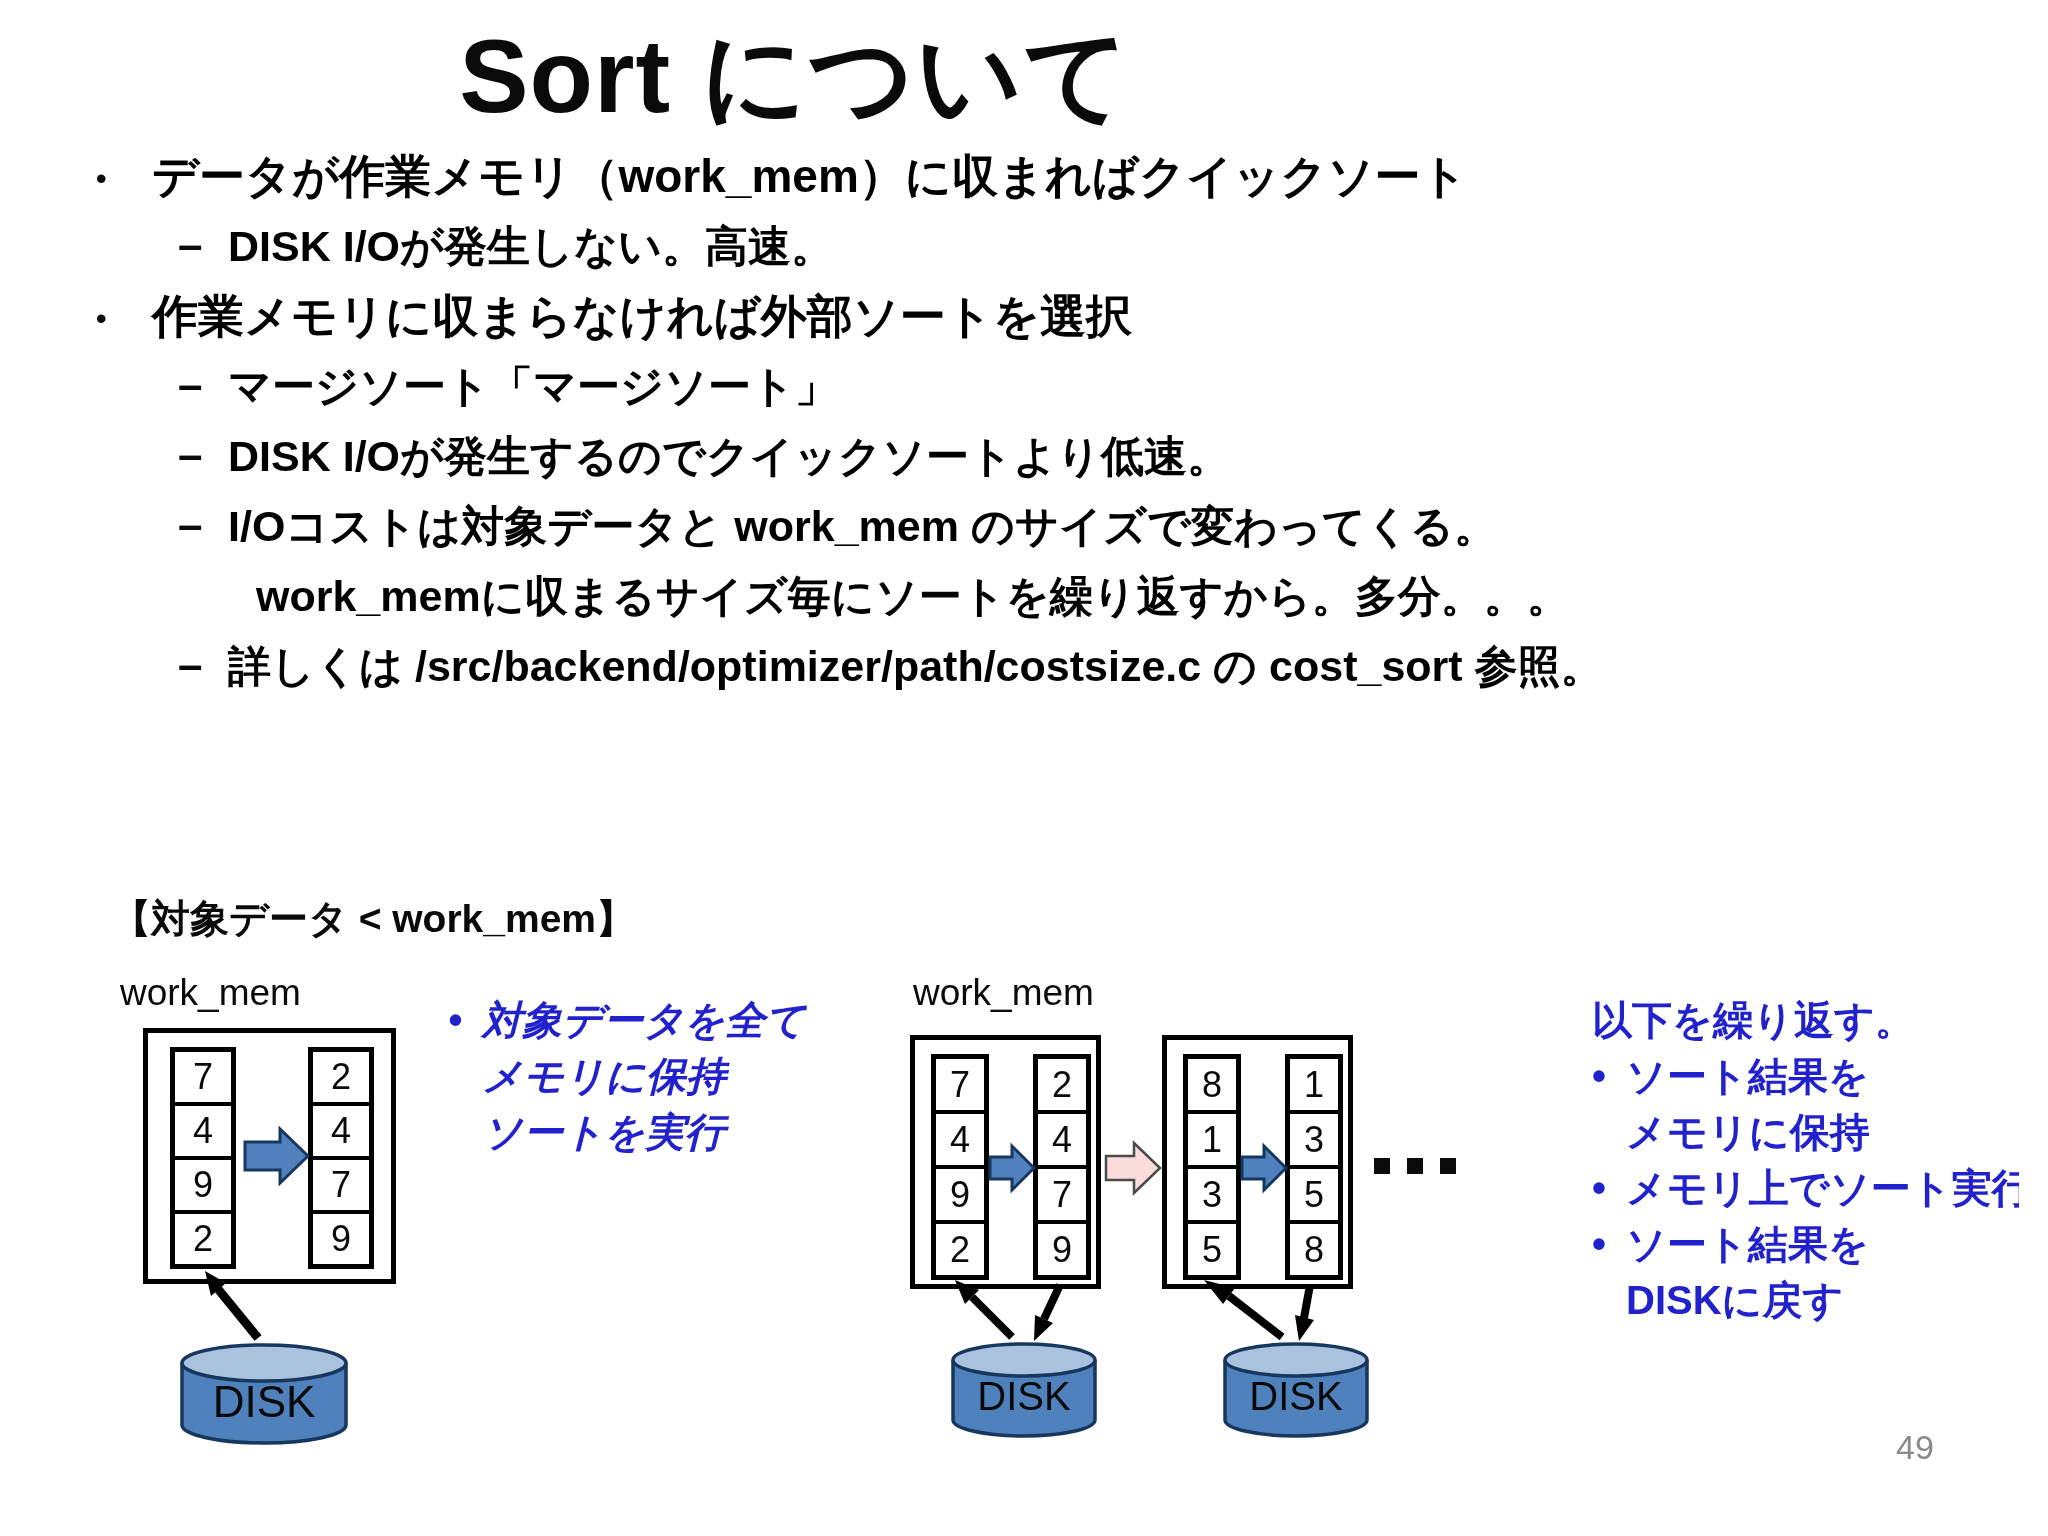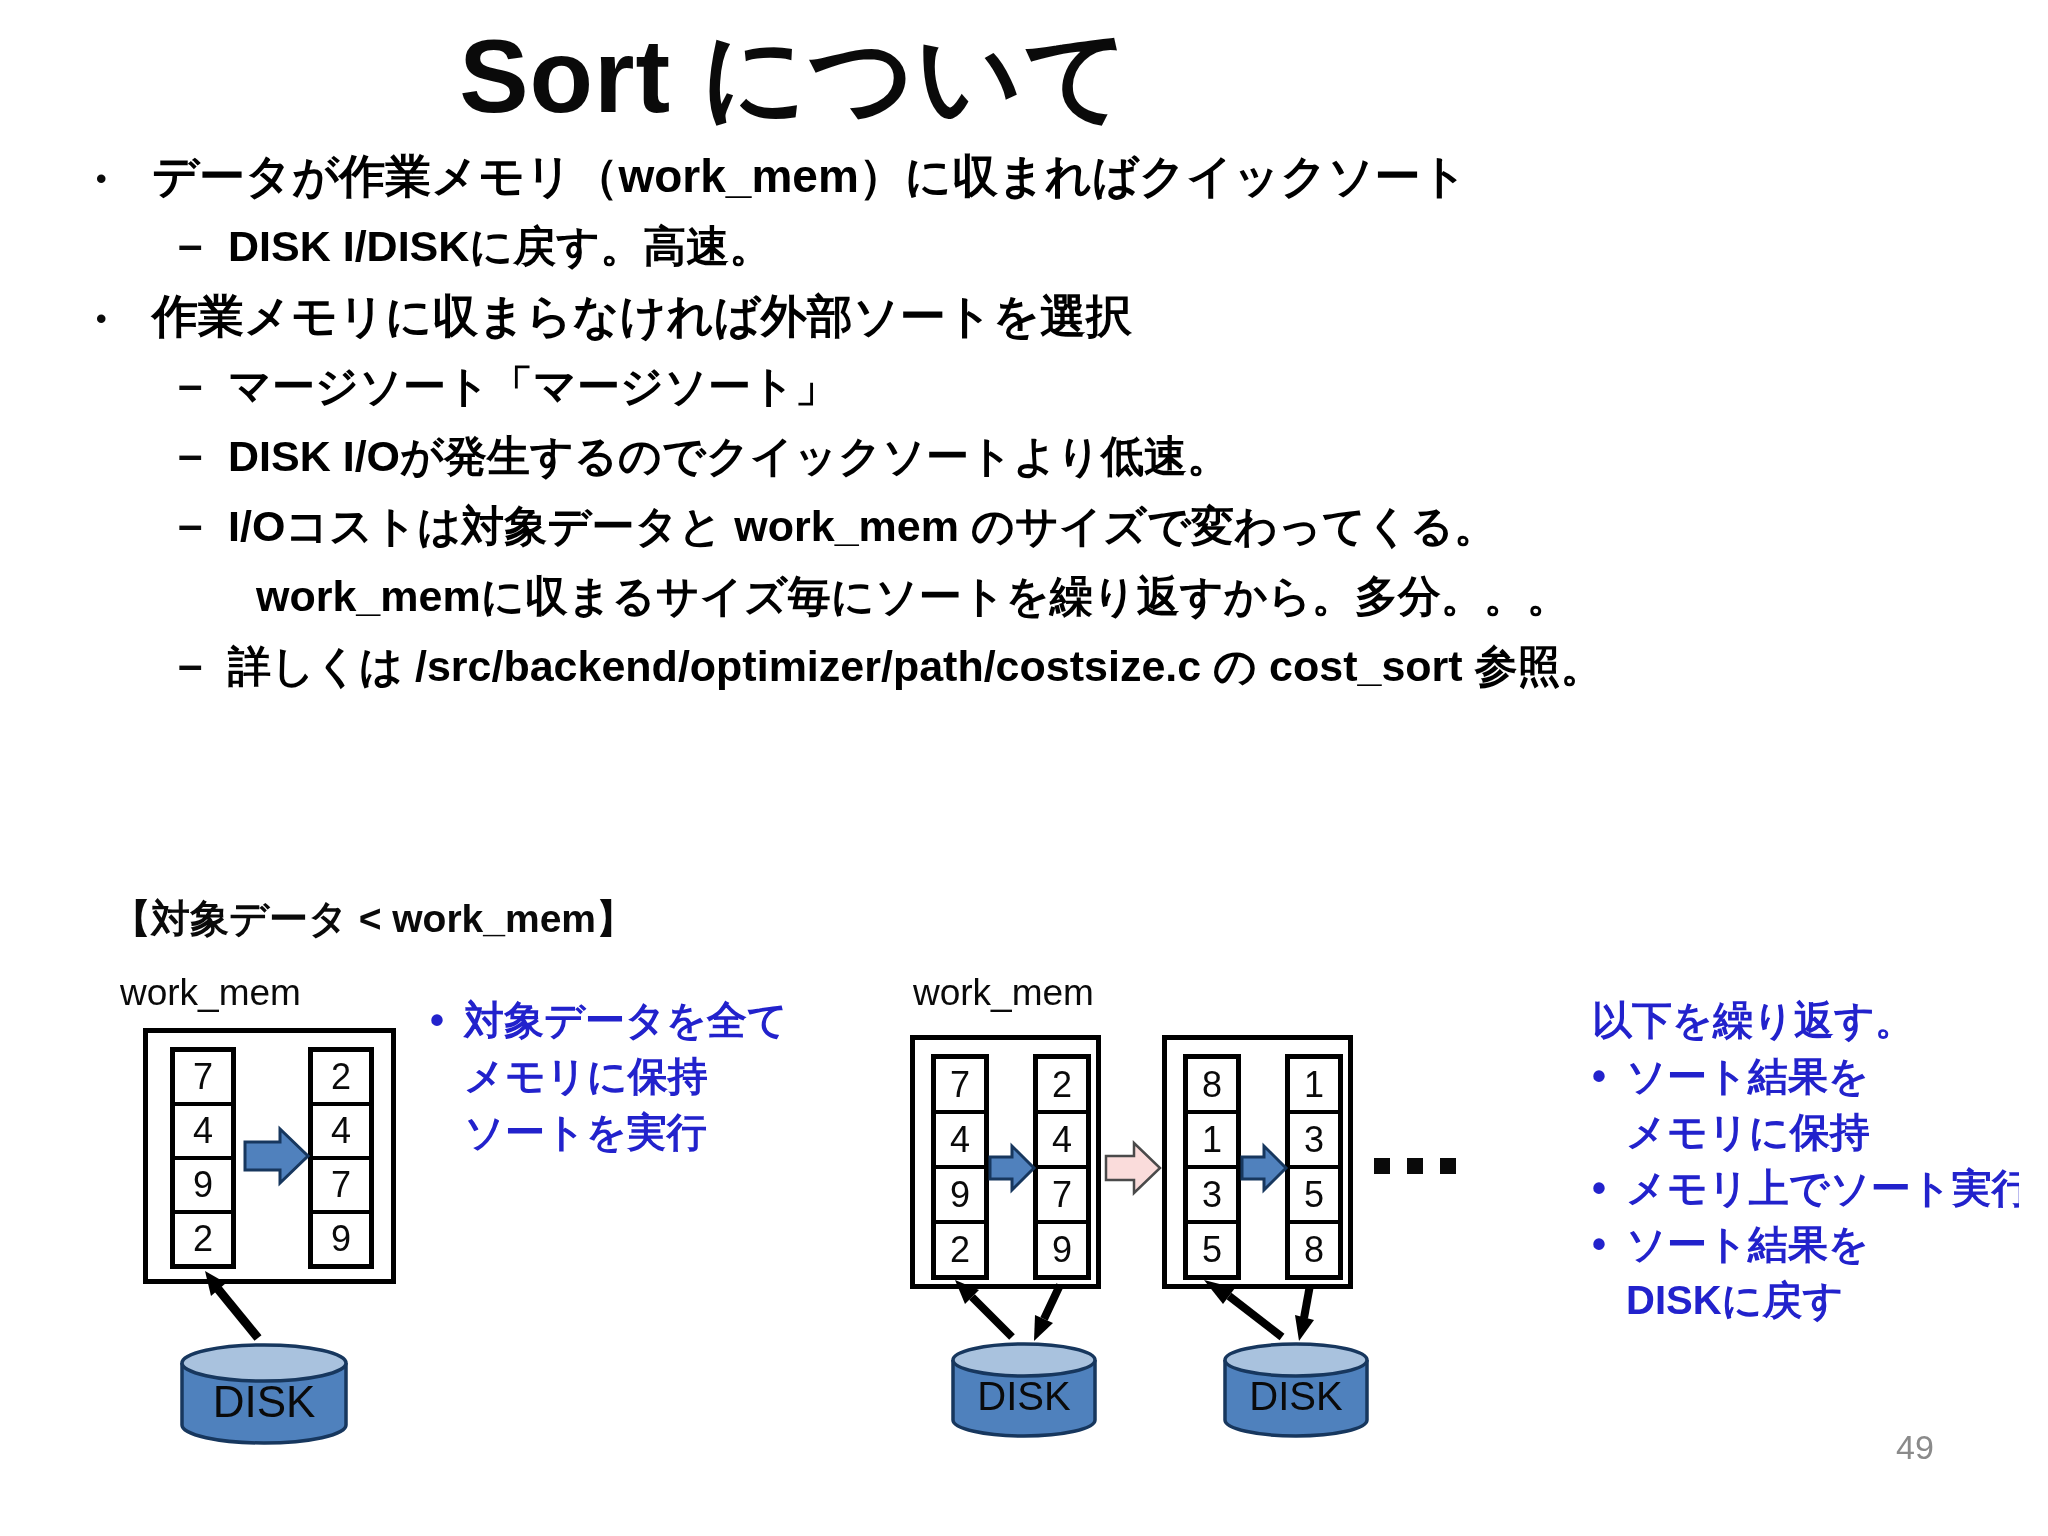--- a/index.html
+++ b/index.html
@@ -51,21 +51,21 @@
 
   <div class="title">Sort について</div>
 
   <div class="bullets">
     <div class="bline l1">
       <span class="marker">•</span>
       <span class="txt">データが作業メモリ（work_mem）に収まればクイックソート</span>
     </div>
     <div class="bline l2">
       <span class="marker">–</span>
-      <span class="txt">DISK I/DISKに戻す。高速。</span>
+      <span class="txt">DISK I/Oが発生しない。高速。</span>
     </div>
     <div class="bline l1">
       <span class="marker">•</span>
       <span class="txt">作業メモリに収まらなければ外部ソートを選択</span>
     </div>
     <div class="bline l2">
       <span class="marker">–</span>
       <span class="txt">マージソート「マージソート」</span>
     </div>
     <div class="bline l2">
@@ -96,21 +96,21 @@
       <div class="num-cell">2</div>
     </div>
     <div class="num-col left-col-cells" style="left:160px;top:14px;width:66px;">
       <div class="num-cell">2</div>
       <div class="num-cell">4</div>
       <div class="num-cell">7</div>
       <div class="num-cell">9</div>
     </div>
   </div>
 
-  <div class="notes" style="left:430px;top:992px;width:470px;">
+  <div class="notes" style="left:448px;top:992px;width:470px;font-style:italic;">
     <div class="note-line">
       <span class="nmarker">•</span><span>対象データを全て</span>
     </div>
     <div class="note-line cont">
       <span>メモリに保持</span>
     </div>
     <div class="note-line cont">
       <span>ソートを実行</span>
     </div>
   </div>

